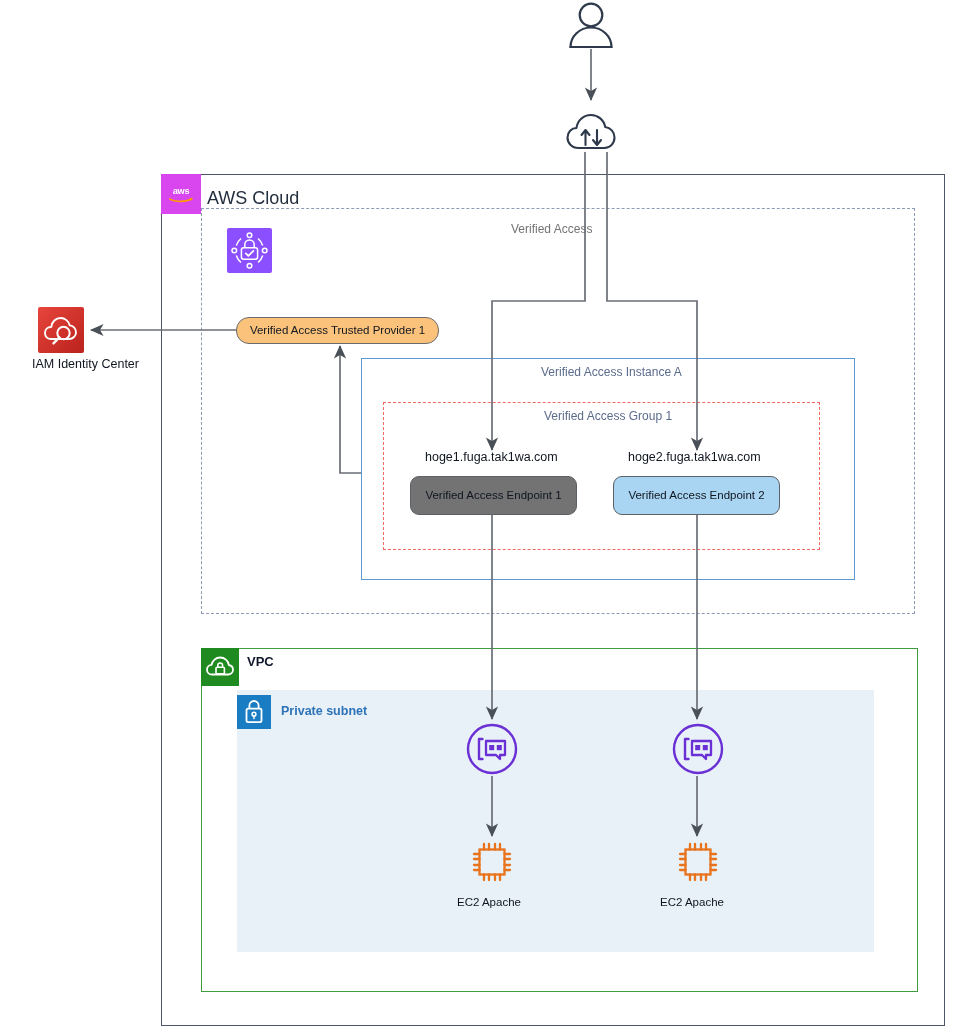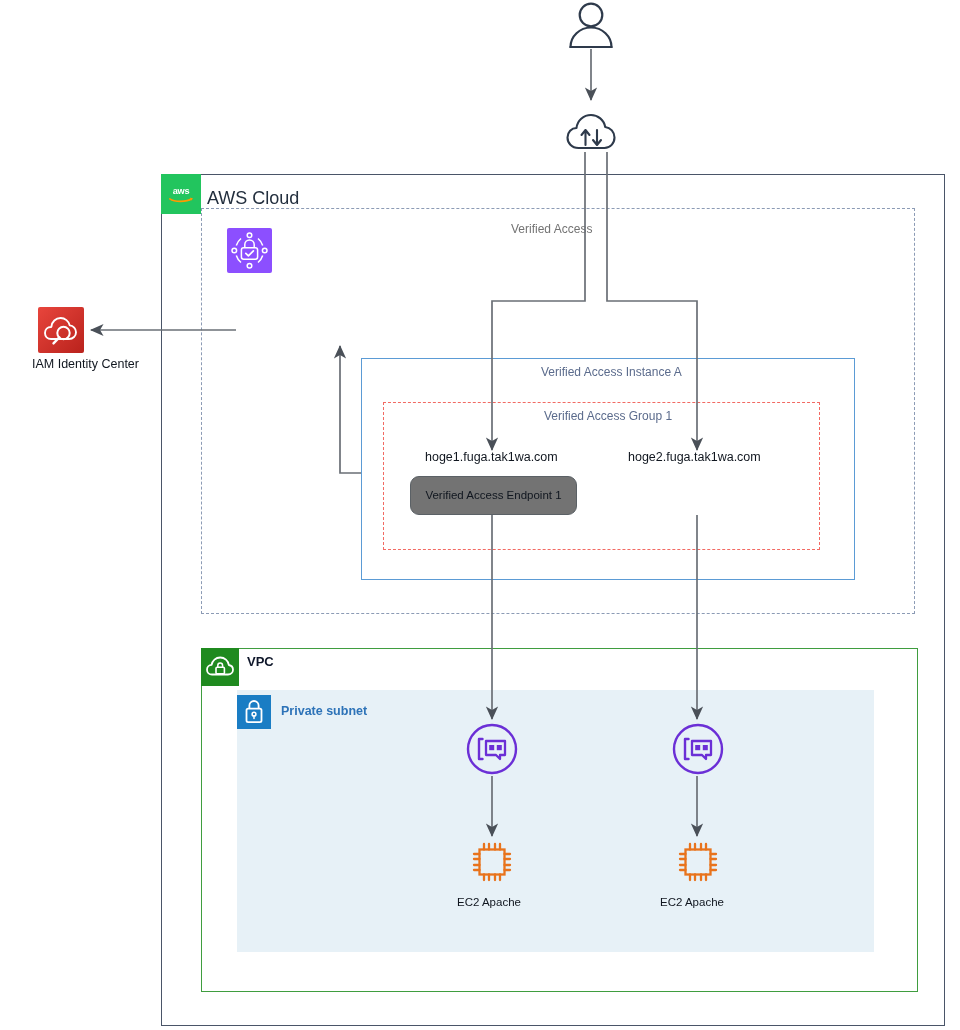--- a/index.html
+++ b/index.html
@@ -35,21 +35,21 @@
     border:1.5px solid #3f9d3f;box-sizing:border-box;background:transparent;
   }
   .subnet-box{
     position:absolute;left:237px;top:690px;width:637px;height:262px;
     background:#e7f1f7;box-sizing:border-box;
   }
 
   
   .aws-badge{
     position:absolute;left:161px;top:174px;width:40px;height:40px;
-    background:#22c55e;display:flex;align-items:center;justify-content:center;
+    background:#d946ef;display:flex;align-items:center;justify-content:center;
   }
   .aws-cloud-title{left:207px;top:188px;font-size:18px;color:#232f3e;}
 
   .va-icon{
     position:absolute;left:227px;top:228px;width:45px;height:45px;
     background:#8c4fff;border-radius:2px;
   }
   .va-title{left:511px;top:222px;font-size:12px;color:#737373;}
   .instance-title{left:541px;top:365px;font-size:12px;color:#5b6b8c;}
   .group-title{left:544px;top:409px;font-size:12px;color:#5b6b8c;}
@@ -192,28 +192,30 @@
         <circle cx="37.7" cy="22.5" r="2.3"></circle>
         <circle cx="22.5" cy="37.7" r="2.3"></circle>
         <rect x="14.4" y="19.8" width="16.2" height="11.4" rx="2.2"></rect>
         <path d="M17.8 19.8 L17.8 16.6 A4.7 4.7 0 0 1 27.2 16.6 L27.2 19.8"></path>
         <path d="M18.8 25.4 L21.4 27.9 L26.4 22.8" stroke-width="1.7" stroke-linecap="round" stroke-linejoin="round"></path>
       </g>
     </svg>
   </div>
   <div class="lbl va-title">Verified Access</div>
 
+  <div class="pill pill-provider">Verified Access Trusted Provider 1</div>
 
   <div class="lbl instance-title">Verified Access Instance A</div>
   <div class="lbl group-title">Verified Access Group 1</div>
 
   <div class="lbl host-label host-1">hoge1.fuga.tak1wa.com</div>
   <div class="lbl host-label host-2">hoge2.fuga.tak1wa.com</div>
 
   <div class="pill pill-endpoint-1">Verified Access Endpoint 1</div>
+  <div class="pill pill-endpoint-2">Verified Access Endpoint 2</div>
 
   <div class="vpc-badge">
     <svg viewBox="0 0 38 38" width="38" height="38">
       <path d="M11 26.5 C8 26.5 6 24.4 6 21.7 C6 19 8 17 10.6 16.9
                C11.2 12.6 14.8 9.5 19.2 9.5 C23.6 9.5 27.3 12.8 27.8 17
                C30.3 17.4 32 19.4 32 21.8 C32 24.4 29.8 26.5 27 26.5 Z" fill="none" stroke="#ffffff" stroke-width="1.8" stroke-linejoin="round"></path>
       <rect x="15" y="19.2" width="8.4" height="6.6" rx="1.1" fill="none" stroke="#ffffff" stroke-width="1.6"></rect>
       <path d="M16.8 19.2 L16.8 17.4 A2.4 2.4 0 0 1 21.6 17.4 L21.6 19.2" fill="none" stroke="#ffffff" stroke-width="1.5"></path>
     </svg>
   </div>

